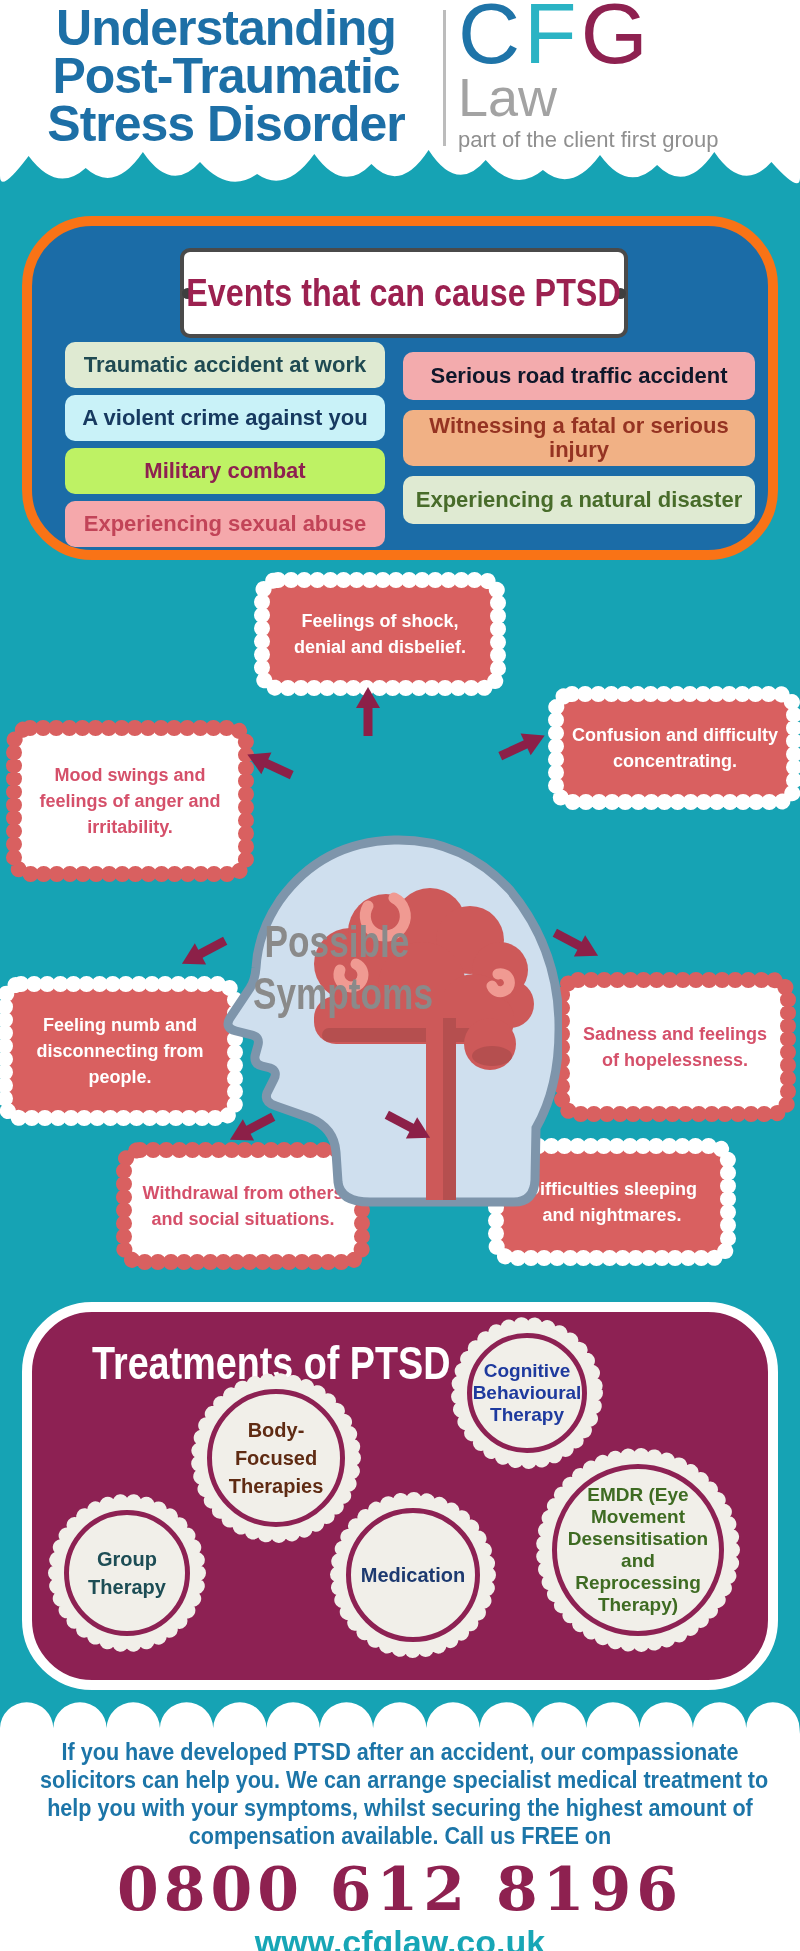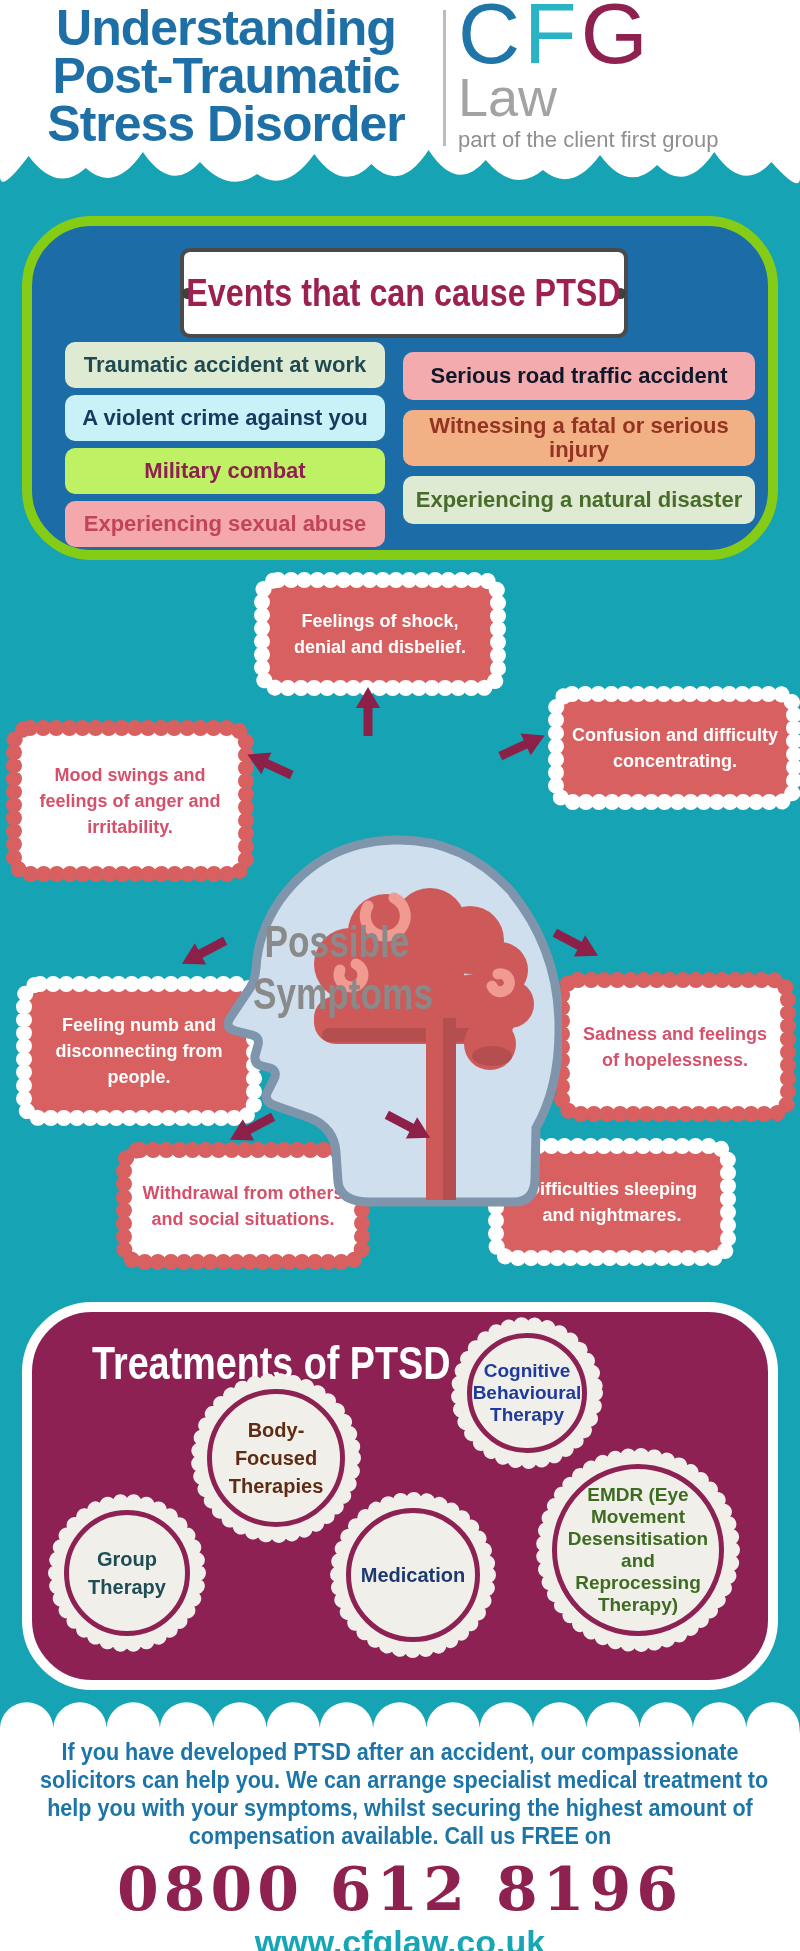--- a/index.html
+++ b/index.html
@@ -16,21 +16,21 @@
   #logo-law{font-size:54px;line-height:50px;color:#a3a3a3;margin-top:-4px;}
   #logo-tagline{font-size:22px;line-height:24px;color:#8f8f8f;margin-top:6px;white-space:nowrap;}
 
   
   #teal-bg{left:0;top:198px;width:800px;height:1538px;background:#16a3b4;}
   #wave-top{left:0;top:146px;width:800px;height:54px;}
   #footer-scallop{left:0;top:1698px;width:800px;height:36px;}
 
   
   #events-panel{left:22px;top:216px;width:756px;height:344px;box-sizing:border-box;
-                border:10px solid #84cc16;border-radius:70px;background:#1b6ca7;}
+                border:10px solid #f97316;border-radius:70px;background:#1b6ca7;}
   #events-plaque{left:148px;top:22px;width:440px;height:82px;background:#fff;
                  border:4px solid #4a4a4a;border-radius:10px;display:flex;
                  align-items:center;justify-content:center;}
   #events-plaque::before,#events-plaque::after{content:"";position:absolute;top:50%;
                  width:46px;height:46px;margin-top:-27px;background:#fff;
                  border:4px solid #4a4a4a;border-radius:50%;z-index:-1;}
   #events-plaque::before{left:-28px;}
   #events-plaque::after{right:-28px;}
   .plaque-dot{position:absolute;top:50%;width:11px;height:11px;margin-top:-5px;
               border-radius:50%;background:#3f3f3f;}
@@ -48,21 +48,21 @@
 
   
   .sym{display:flex;align-items:center;justify-content:center;text-align:center;
        font-weight:bold;font-size:18px;line-height:26px;border-radius:14px;
        padding:12px 16px;box-sizing:border-box;}
   .sym.solid{background:#d96060;color:#ffffff;--sc:#ffffff;}
   .sym.outline{background:#ffffff;color:#d5506a;--sc:#d96060;}
   #sym-shock{left:262px;top:580px;width:236px;height:108px;}
   #sym-confusion{left:556px;top:694px;width:238px;height:108px;}
   #sym-mood{left:14px;top:728px;width:232px;height:146px;}
-  #sym-numb{left:24px;top:984px;width:230px;height:134px;}
+  #sym-numb{left:5px;top:984px;width:230px;height:134px;}
   #sym-sadness{left:562px;top:980px;width:226px;height:134px;}
   #sym-withdrawal{left:124px;top:1150px;width:238px;height:112px;}
   #sym-difficulties{left:496px;top:1146px;width:232px;height:112px;}
 
   #head-art{left:222px;top:828px;width:340px;height:380px;}
   #possible-label{left:232px;top:916px;width:210px;text-align:center;color:#8a8a8a;
                   font-weight:bold;font-size:44px;line-height:52px;}
   #possible-label .cond{display:block;transform:scaleX(.8);}
 
   .arrow{width:52px;height:26px;}

